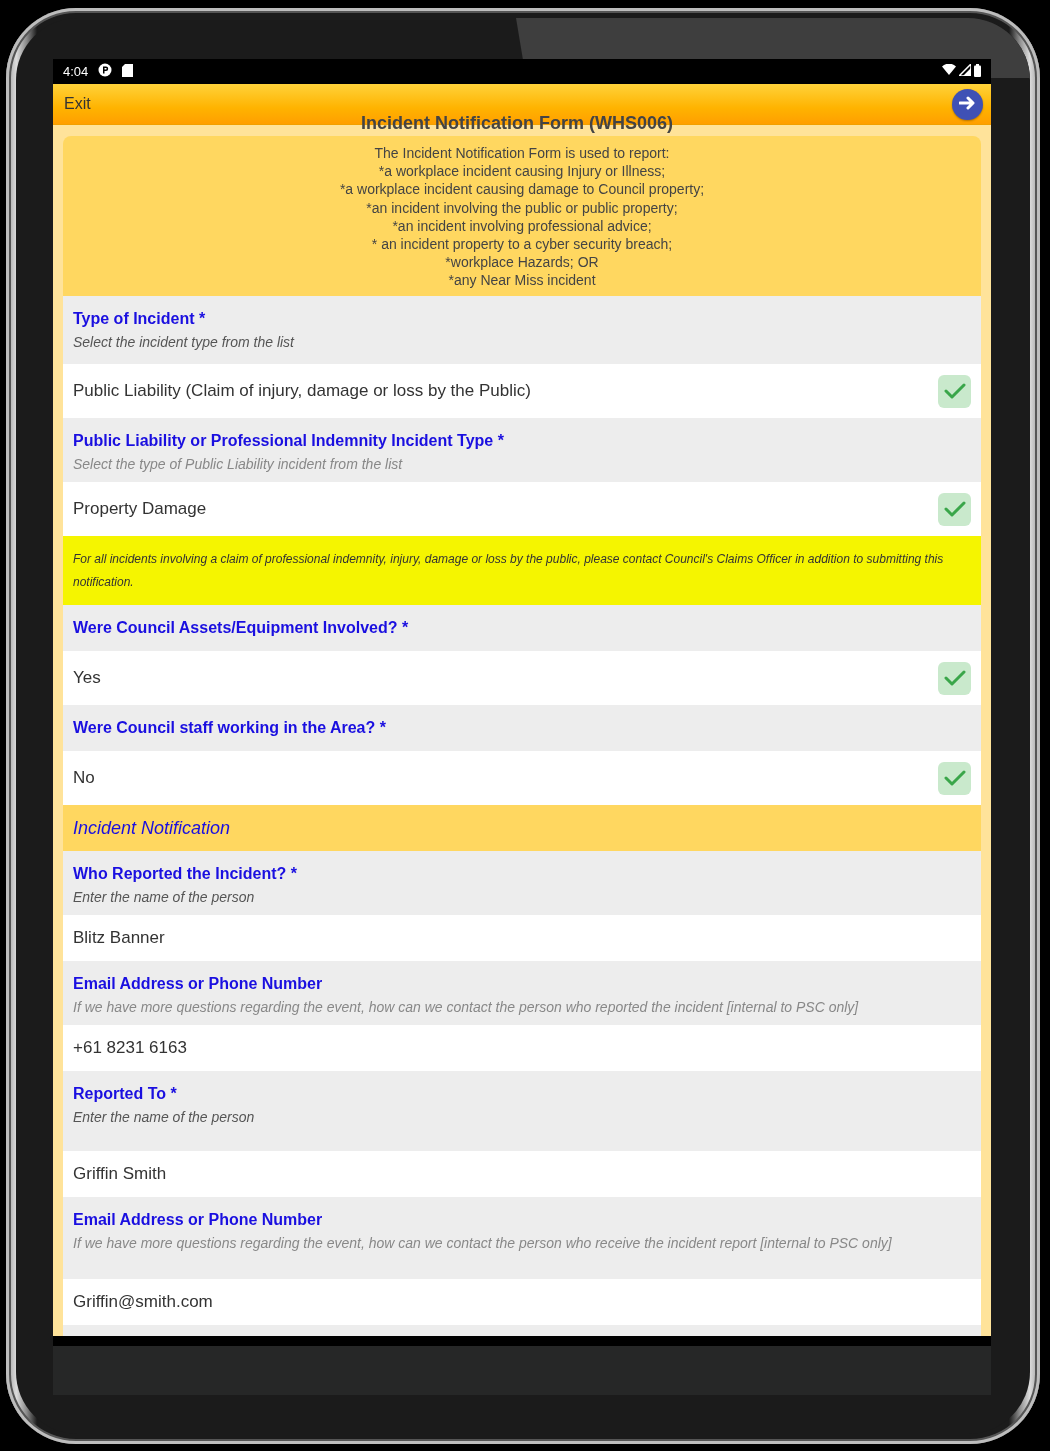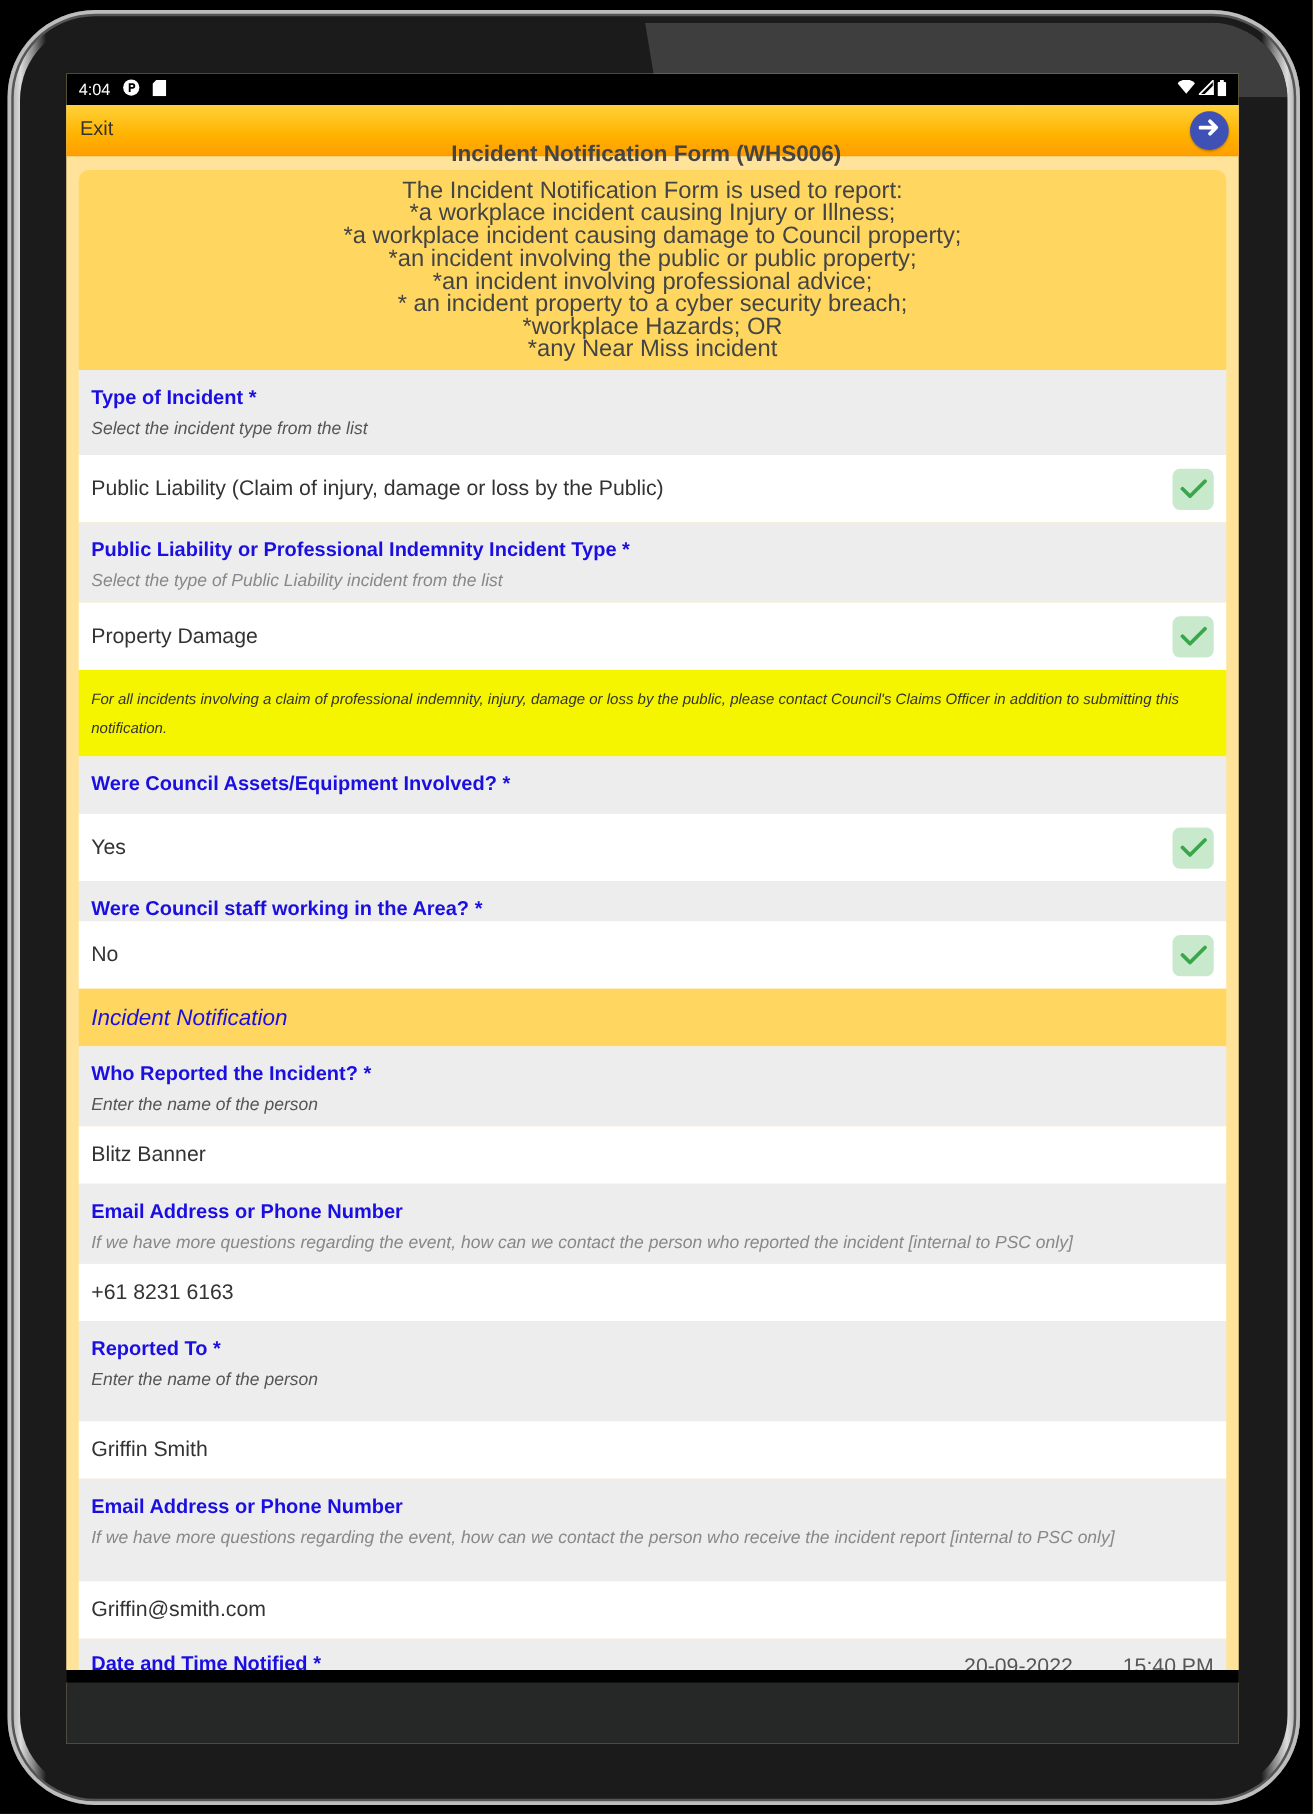--- a/index.html
+++ b/index.html
@@ -56,21 +56,21 @@
     position: absolute; right: 8px; top: 5px; width: 31px; height: 31px;
     border-radius: 50%; background: #3f51b5; display: flex; align-items: center; justify-content: center;
     box-shadow: 0 1px 2px rgba(0,0,0,0.3);
   }
 
   .content {
     position: absolute; left: 10px; top: 77px; width: 918px;
   }
   .intro {
     background: #ffd760; border-radius: 8px 8px 0 0;
-    text-align: center; color: #444; font-size: 19px; line-height: 18.2px;
+    text-align: center; color: #444; font-size: 14px; line-height: 18.2px;
     padding: 8px 0 8px;
     height: 160px;
   }
   .label-row {
     background: #ededed; padding: 14px 10px 0 10px;
   }
   .label-row .label { color: #1a0fe0; font-size: 16px; font-weight: bold; }
   .label-row .hint { color: #555; font-size: 14px; font-style: italic; margin-top: 6px; }
   .label-row .hint.light { color: #888; }
   .value-row {
@@ -207,21 +207,21 @@
     </div>
     <div class="value-row" style="height:54px;">
       <span class="val">Yes</span>
       <span class="check">
         <svg width="22" height="18" viewBox="0 0 22 18">
             <path d="M2 9l6 6L20 3" fill="none" stroke="#3aa64a" stroke-width="3" stroke-linecap="round" stroke-linejoin="round"></path>
           </svg>
       </span>
     </div>
 
-    <div class="label-row" style="height:32px;">
+    <div class="label-row" style="height:46px;">
       <div class="label">Were Council staff working in the Area? *</div>
     </div>
     <div class="value-row" style="height:54px;">
       <span class="val">No</span>
       <span class="check">
         <svg width="22" height="18" viewBox="0 0 22 18">
             <path d="M2 9l6 6L20 3" fill="none" stroke="#3aa64a" stroke-width="3" stroke-linecap="round" stroke-linejoin="round"></path>
           </svg>
       </span>
     </div>

